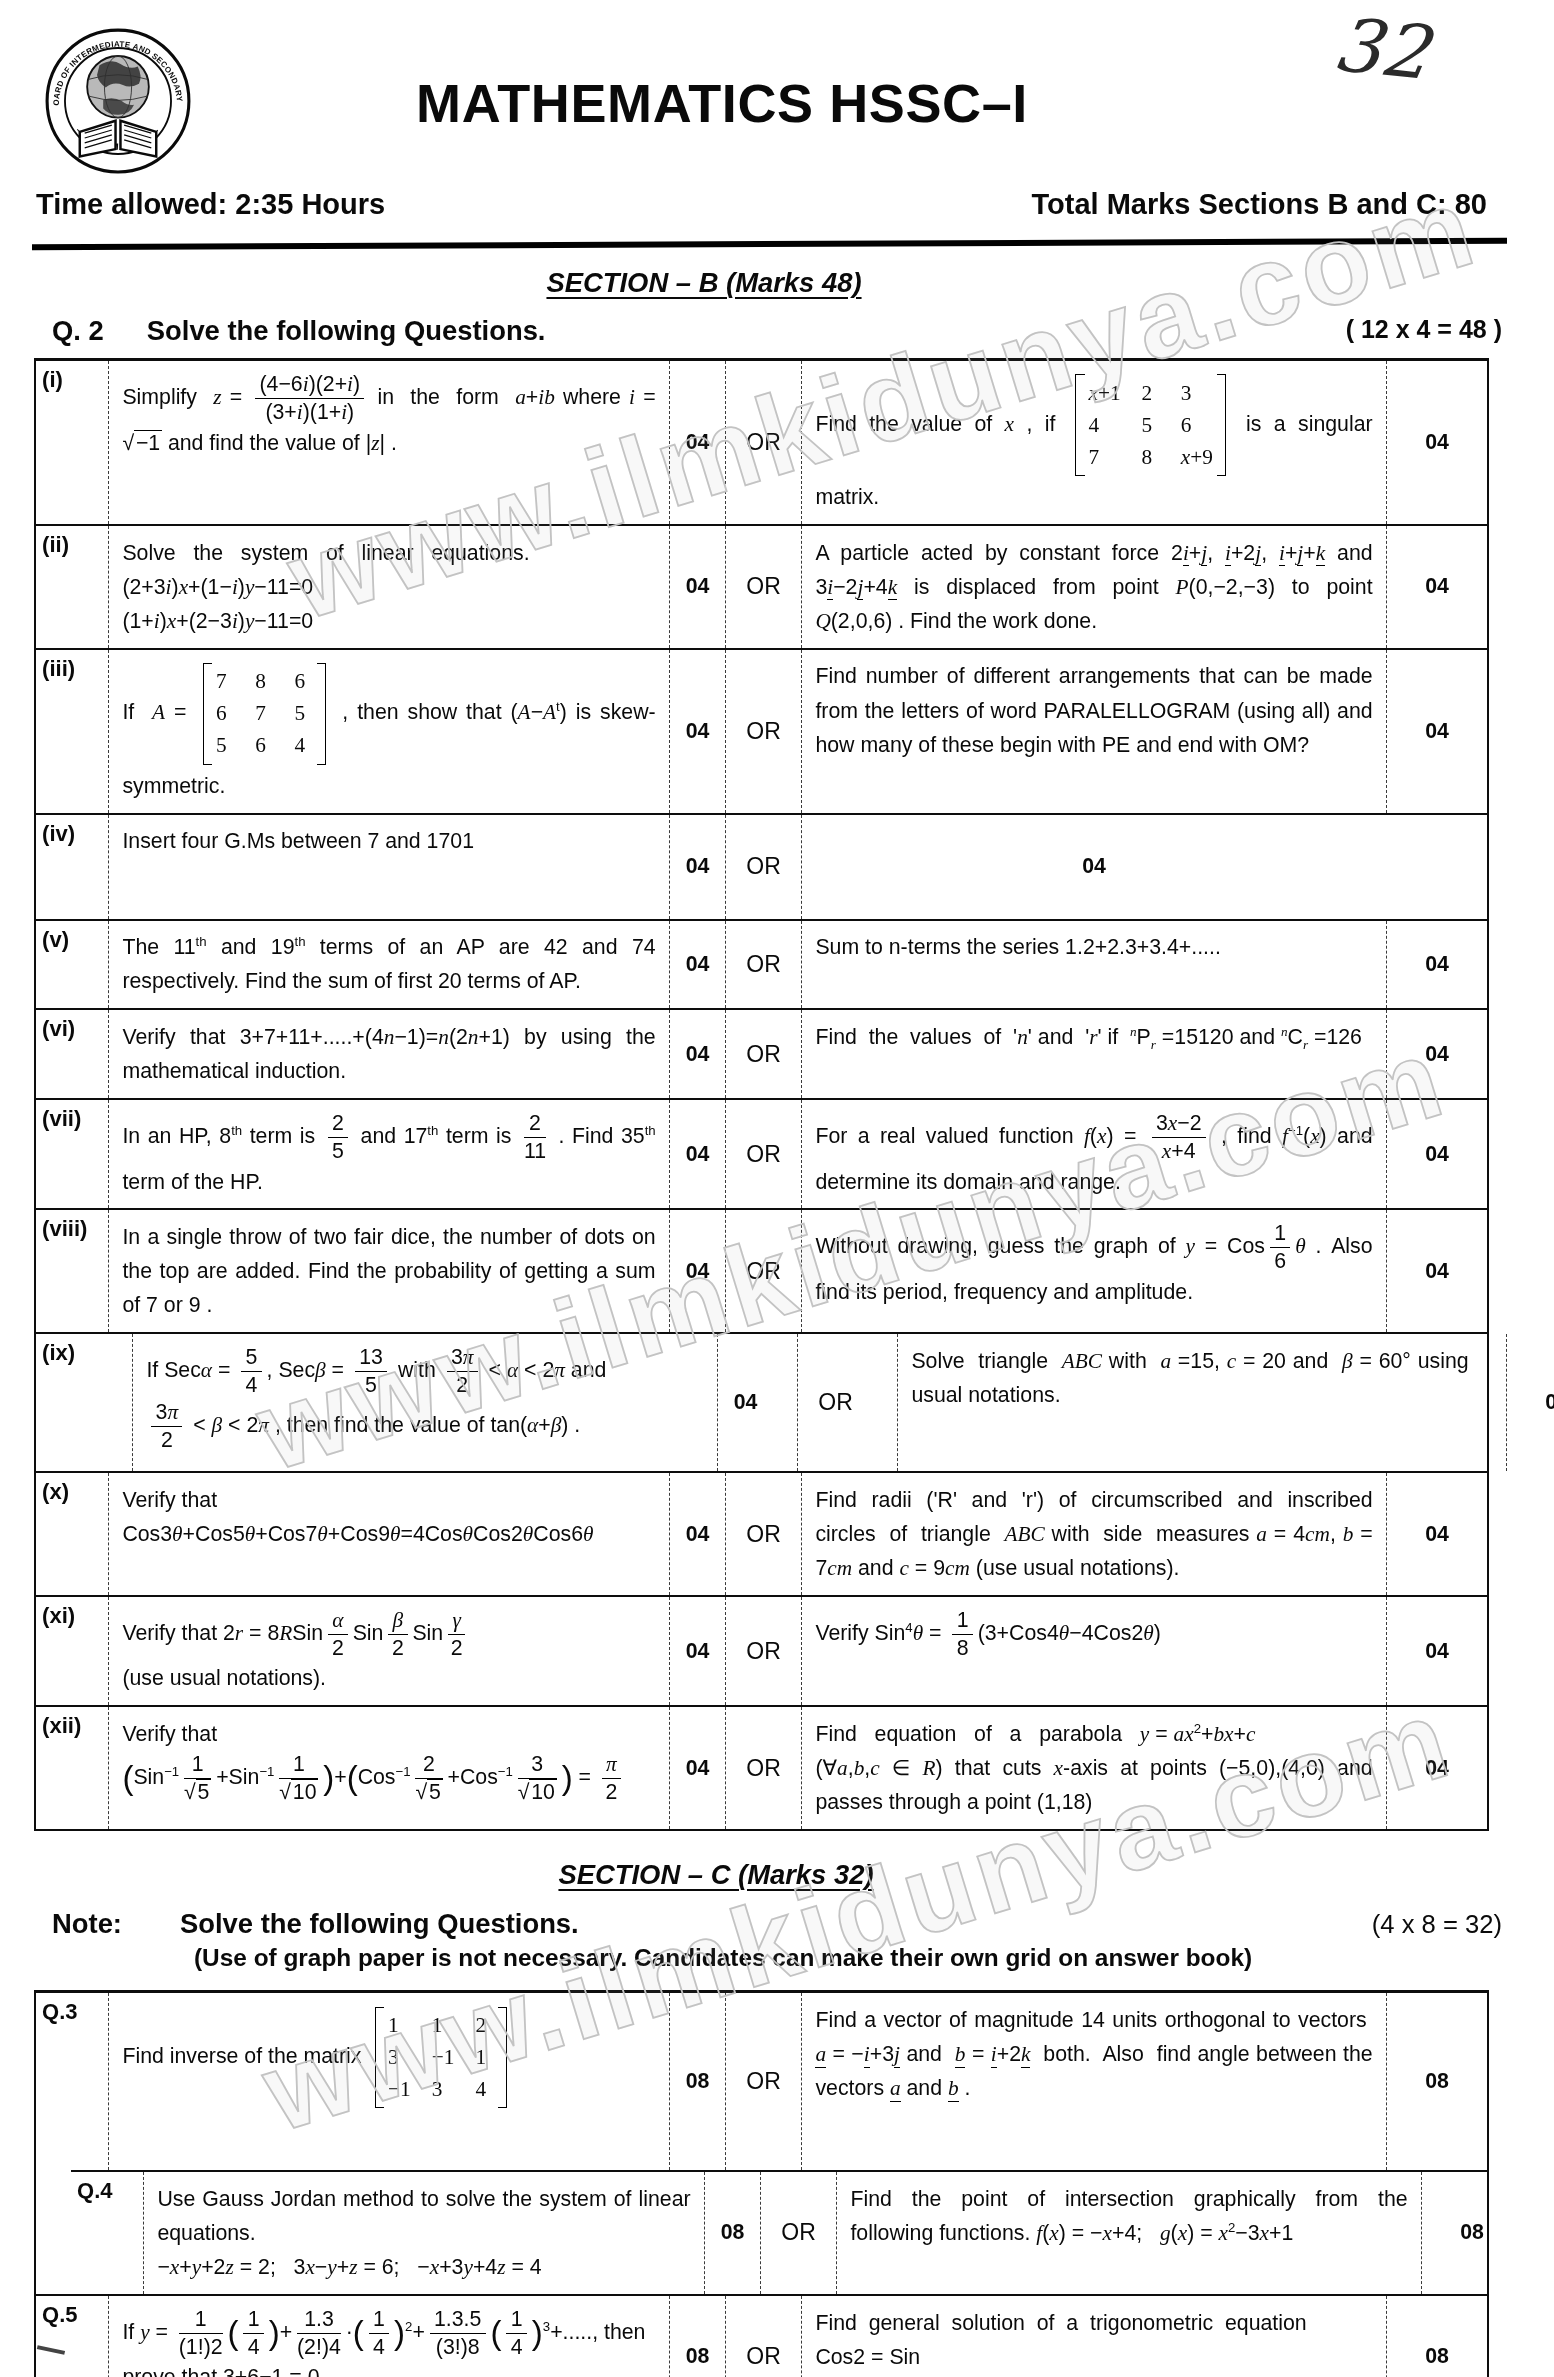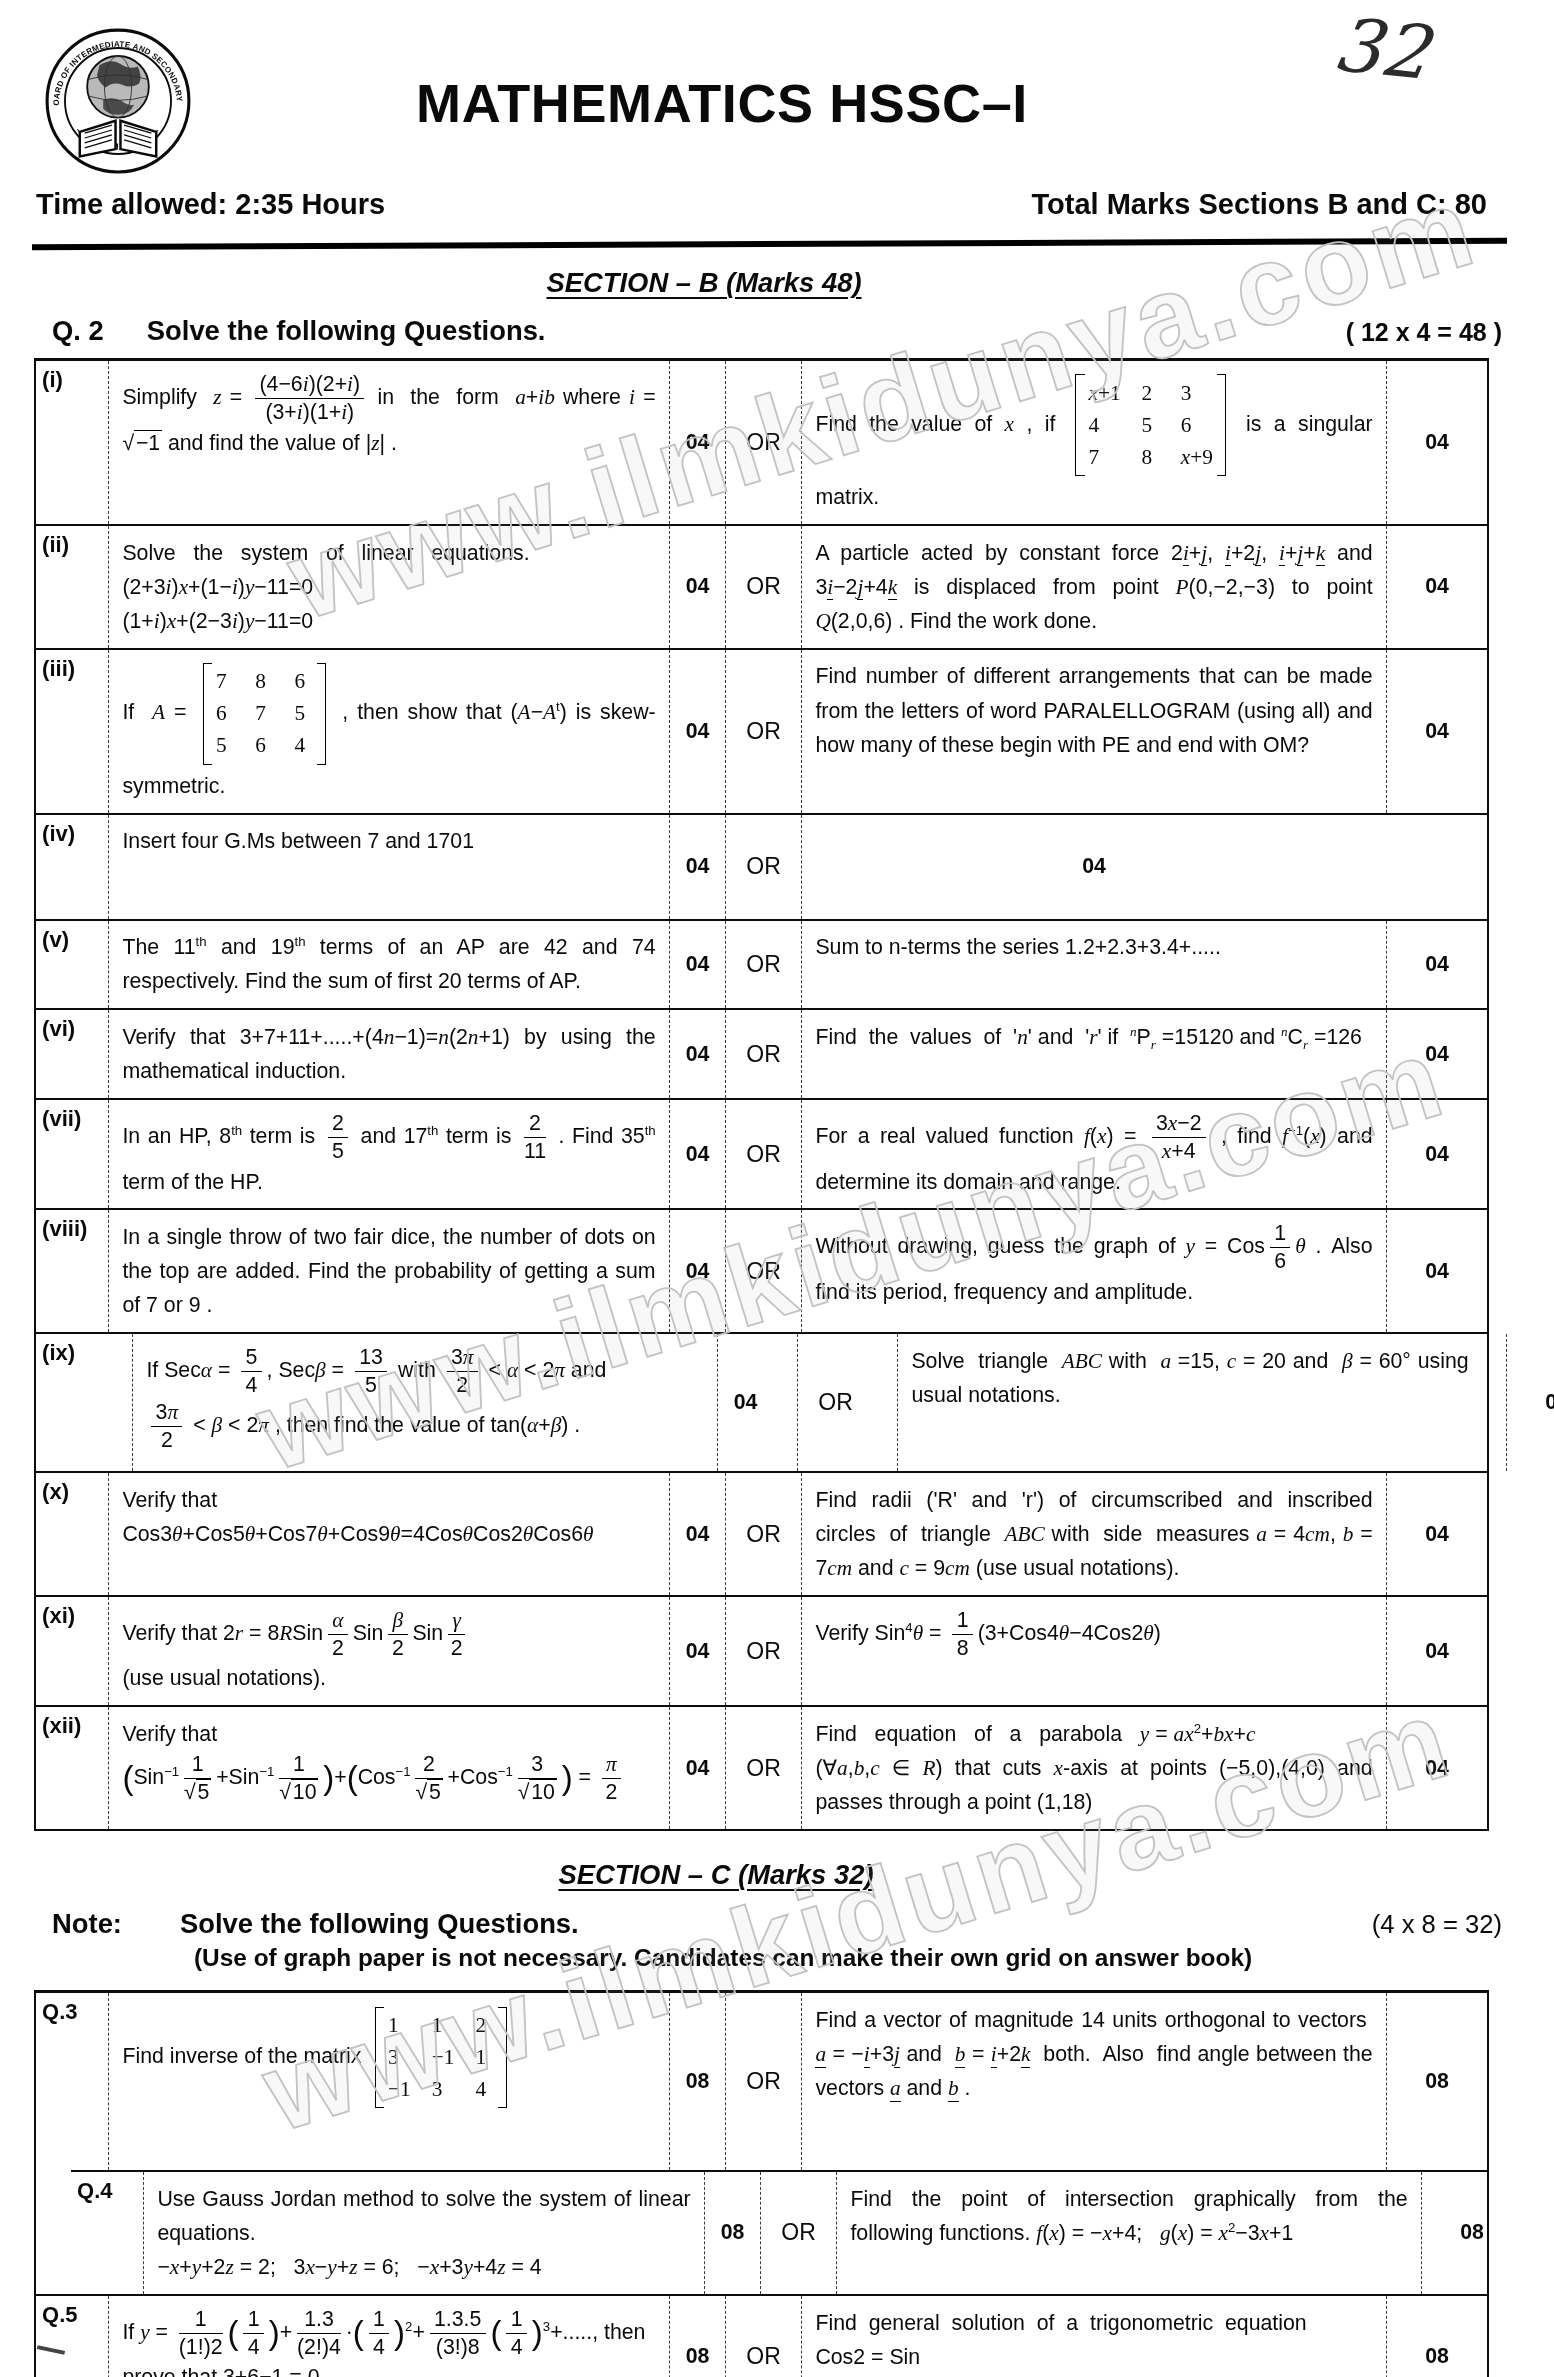--- a/index.html
+++ b/index.html
@@ -9,21 +9,21 @@
   
   #logo{position:absolute;left:44px;top:21px;width:148px;height:160px;}
   #title{position:absolute;left:0;top:72px;width:1554px;text-align:center;font-size:54px;font-weight:800;letter-spacing:0.6px;transform:translateX(-55px);}
   #handmark{position:absolute;left:1341px;top:6.1px;font-family:"DejaVu Serif",serif;font-style:italic;font-size:74px;color:#2b2b2b;transform:rotate(6deg) skewX(-6deg);font-weight:400;}
   #timeline{position:absolute;left:36px;top:188px;width:1451px;display:flex;justify-content:space-between;font-size:29px;font-weight:700;}
   #hrule{position:absolute;left:32px;top:241px;width:1475px;height:6.1px;background:#000;transform:rotate(-0.25deg);}
 
   
   .sechead{position:relative;text-align:center;font-size:27.4px;font-weight:700;font-style:italic;text-decoration:underline;text-decoration-thickness:2.4px;text-underline-offset:4.9px;}
   #secb-head{margin:0;padding-top:267px;transform:translateX(-73px);}
-  #q2line{position:relative;margin:16px 52px 11px 52px;display:flex;align-items:flex-end;font-size:27.4px;font-weight:700;}
+  #q2line{position:relative;margin:16px 52px 11px 52px;display:flex;align-items:flex-start;font-size:27.4px;font-weight:700;}
   #q2line .qnum{margin-right:43px;}
   #q2line .note{margin-left:auto;font-weight:600;font-size:25px;}
 
   
   .btable{position:relative;margin-left:34px;width:1451px;border:2.4px solid #0d0d0d;border-top-width:3.7px;}
   .trow{display:grid;grid-template-columns:72px 561px 56px 76px 585px 101px;border-top:2.4px solid #0d0d0d;}
   .trow:first-child{border-top:none;}
   .trow>div{border-left:1.2px dashed #3a3a3a;min-width:0;}
   .trow>div:first-child{border-left:none;}
   .cnum{padding:6.1px 3.7px 0 6.1px;font-size:22px;font-weight:700;}

